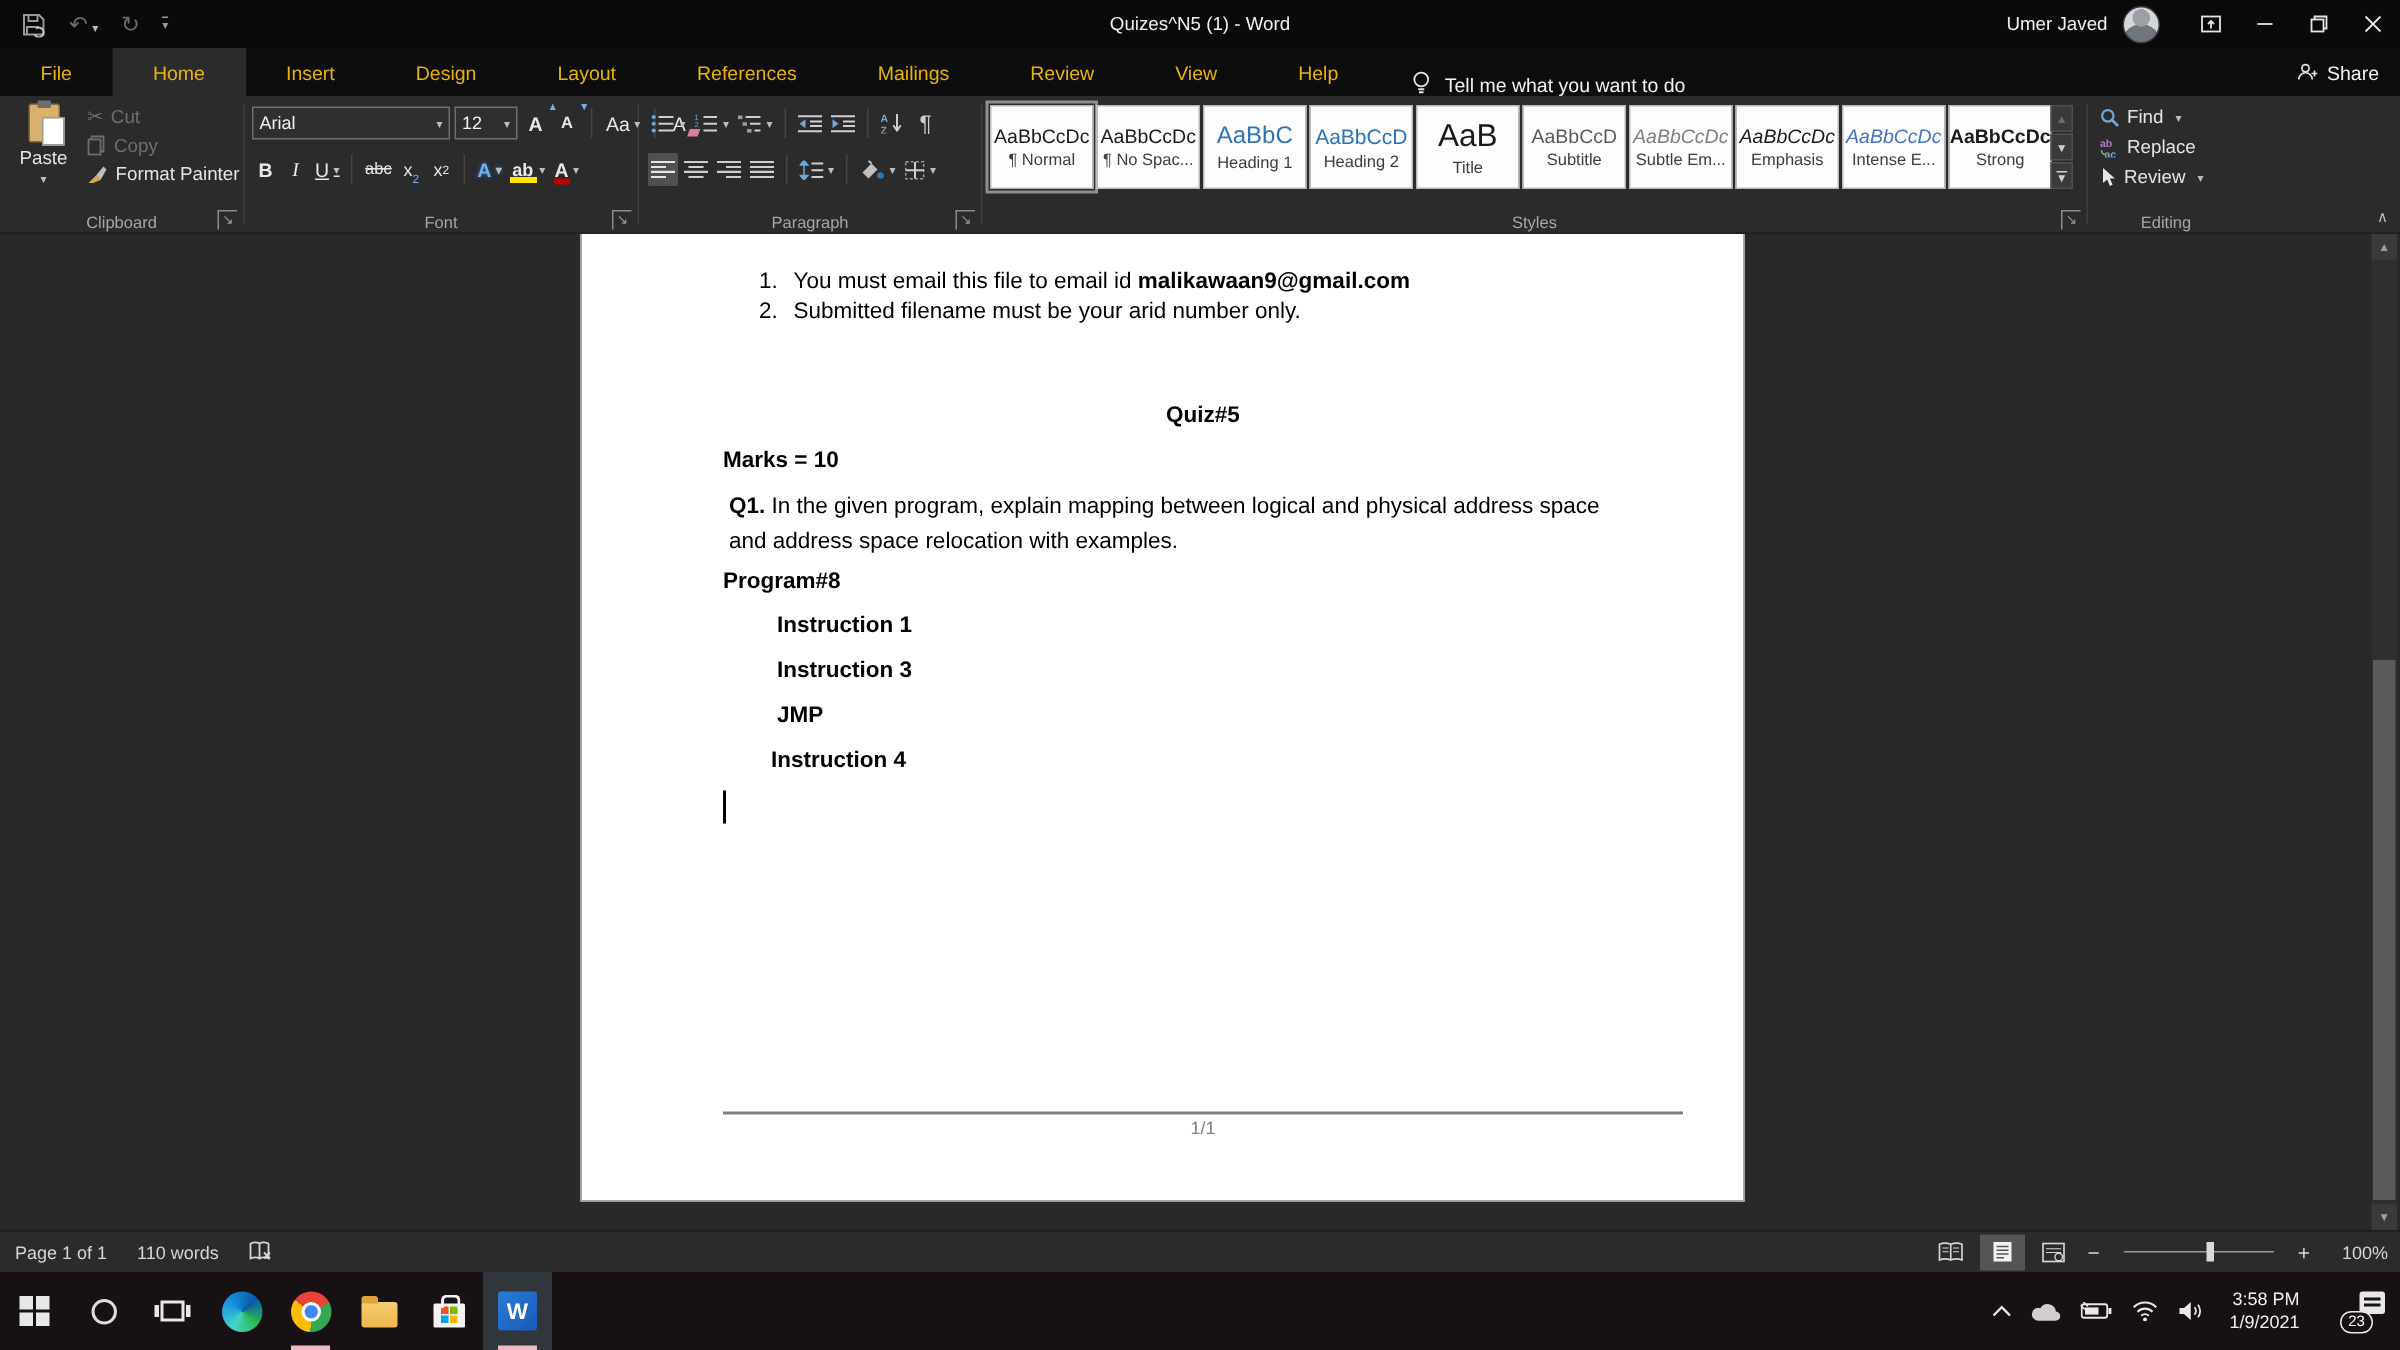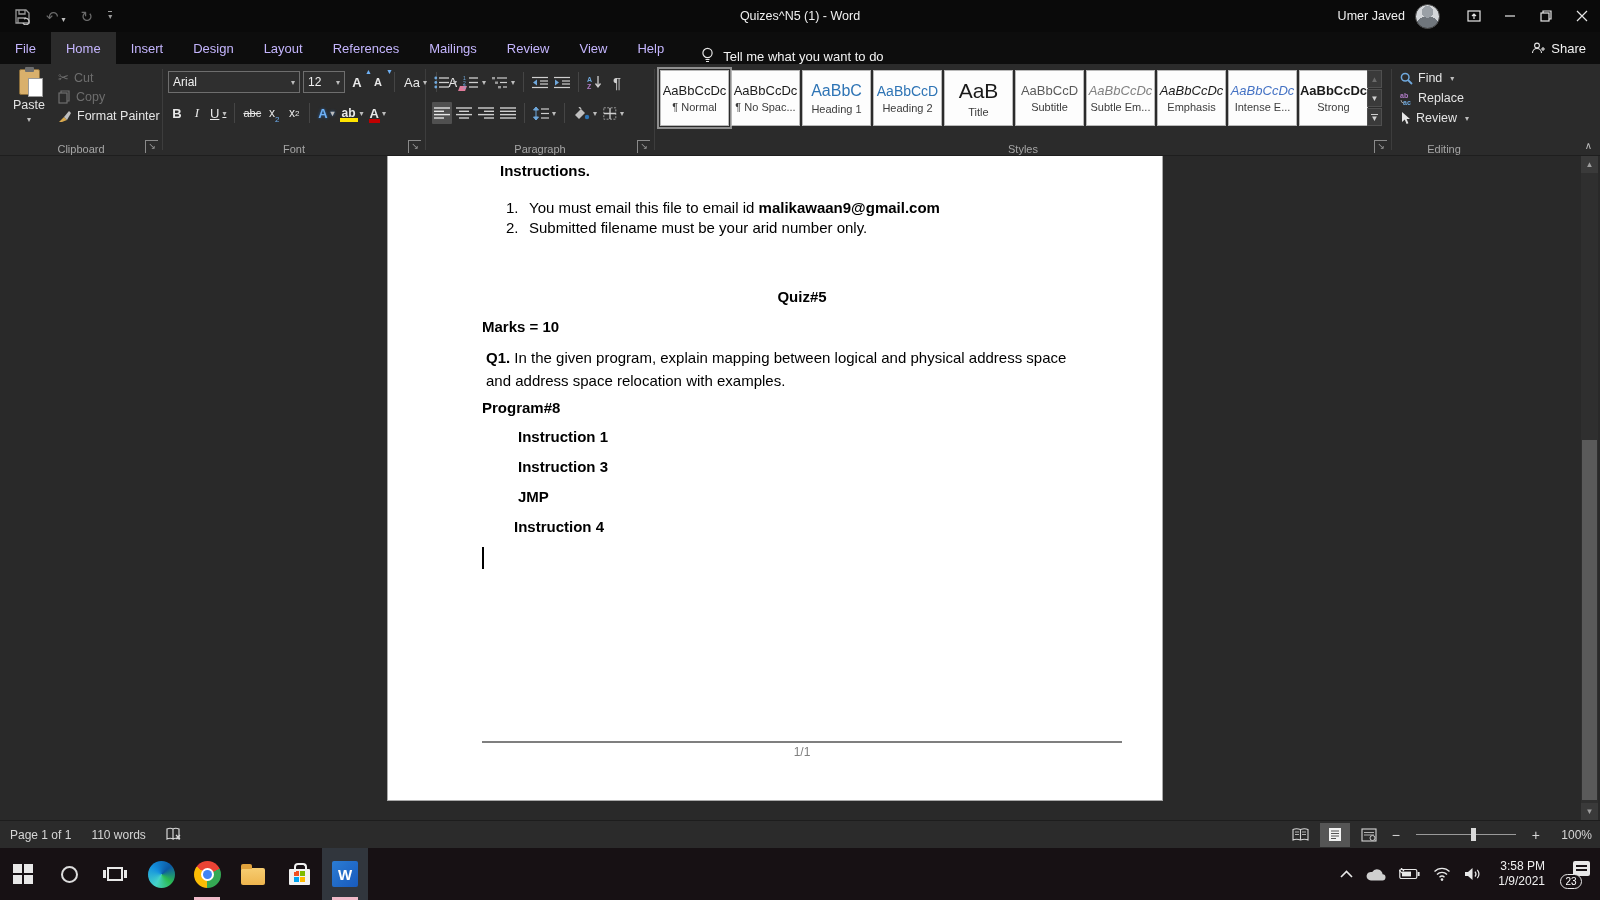--- a/index.html
+++ b/index.html
@@ -16,21 +16,21 @@
   .tb-right{margin-left:auto;display:flex;align-items:center;z-index:2}
   .user-name{font-size:12.5px;color:#f0f0f0;margin-right:10px}
   .avatar{width:25px;height:25px;border-radius:50%;margin-right:16px;background:
     radial-gradient(circle at 50% 30%, #9aa0a6 0 29%, rgba(0,0,0,0) 30%),
     radial-gradient(circle at 50% 105%, #70767c 0 48%, rgba(0,0,0,0) 49%),
     #d4d7da;border:1px solid #3a3a3a}
   .winbtn{width:36px;height:32px;display:flex;align-items:center;justify-content:center;color:#e6e6e6}
 
   
   #menubar{position:absolute;left:0;top:32px;width:1600px;height:32px;background:#0d0d0d;display:flex;align-items:stretch;font-size:13px;z-index:4}
-  .mtab{display:flex;align-items:center;padding:0 15px;color:#c4b5fd}
+  .mtab{display:flex;align-items:center;padding:0 27px;color:#eab308}
   .mtab.active{background:#2b2b2b}
   .tellme{display:flex;align-items:flex-end;gap:9px;margin-left:22px;color:#f2f2f2}
   .share{margin-left:auto;display:flex;align-items:center;gap:6px;padding:0 14px;color:#f2f2f2}
 
   
   #ribbon{position:absolute;left:0;top:64px;width:1600px;height:92px;background:#2b2b2b;display:flex;border-bottom:1px solid #1e1e1e;z-index:4}
   .rgroup{position:relative;flex:none;height:92px}
   .glabel{position:absolute;bottom:1px;left:0;right:0;text-align:center;font-size:11px;color:#a6a6a6}
   .gsep{flex:none;width:1px;background:#3d3d3d;margin:5px 0}
   .launcher{position:absolute;right:4px;bottom:3px;width:13px;height:13px;color:#9a9a9a;font-size:9px;line-height:11px;text-align:center;border-top:1px solid #8a8a8a;border-left:1px solid #8a8a8a}
@@ -147,21 +147,21 @@
   .folder{width:24px;height:17px;background:linear-gradient(#f7cd71,#eeb54e);border-radius:2px;position:relative;margin-top:4px}
   .folder::before{content:"";position:absolute;left:0;top:-4px;width:11px;height:5px;background:#e0a23c;border-radius:2px 2px 0 0}
   .store{width:21px;height:16px;background:#f2f2f2;border-radius:1px;position:relative;display:flex;align-items:center;justify-content:center;margin-top:5px}
   .store::before{content:"";position:absolute;top:-6px;left:5px;width:9px;height:7px;border:2px solid #f2f2f2;border-bottom:none;border-radius:4px 4px 0 0}
   .storegrid{display:grid;grid-template-columns:5px 5px;grid-template-rows:5px 5px;gap:1px}
   .wordtile{width:26px;height:26px;border-radius:2px;background:linear-gradient(135deg,#2b7cd3,#185abd);display:flex;align-items:center;justify-content:center;font-weight:700;font-size:15px;color:#fff;position:relative}
   .wordtile::before{content:"";position:absolute;right:-3px;top:3px;width:7px;height:11px;background:#fff;z-index:-1}
   .tray{margin-left:auto;display:flex;align-items:center;gap:13px;padding-right:10px}
   .trayic{display:flex;align-items:center;justify-content:center}
   .clock{text-align:right;font-size:12px;line-height:15px;color:#f0f0f0;margin-left:4px}
-  .notif{position:relative;width:26px;height:26px;margin-left:6px}
+  .notif{position:relative;width:26px;height:26px;margin-left:18px}
   .notific{position:absolute;right:0;top:0;width:17px;height:15px;background:#e8e8e8;border-radius:2px}
   .notific::after{content:"";position:absolute;left:3px;top:4px;right:3px;height:2px;background:#171114;box-shadow:0 4px 0 #171114}
   .badge{position:absolute;left:-4px;bottom:-2px;min-width:22px;height:15px;border:1.5px solid #e8e8e8;border-radius:8px;background:#171114;font-size:10px;display:flex;align-items:center;justify-content:center;color:#fff;padding:0 3px}
 
   .ic{flex:none}
 </style>
 </head>
 <body>
 
 <svg id="circuit" viewBox="0 0 1600 64">
@@ -586,21 +586,20 @@
     </div>
     <span class="glabel">Editing</span>
   </div>
 
   <span class="collapse-ribbon">∧</span>
 </div>
 
 <div id="docarea">
   <div id="page">
     <div class="pagecontent">
-      <div class="doc-h">Instructions.</div>
       <div class="doc-list">
         <div class="doc-li">
           <span class="num">1.</span>
           <span class="txt"><span>You must email this file to email id </span><b>malikawaan9@gmail.com</b></span>
         </div>
         <div class="doc-li">
           <span class="num">2.</span>
           <span class="txt"><span>Submitted filename must be your arid number only.</span><b></b></span>
         </div>
       </div>

